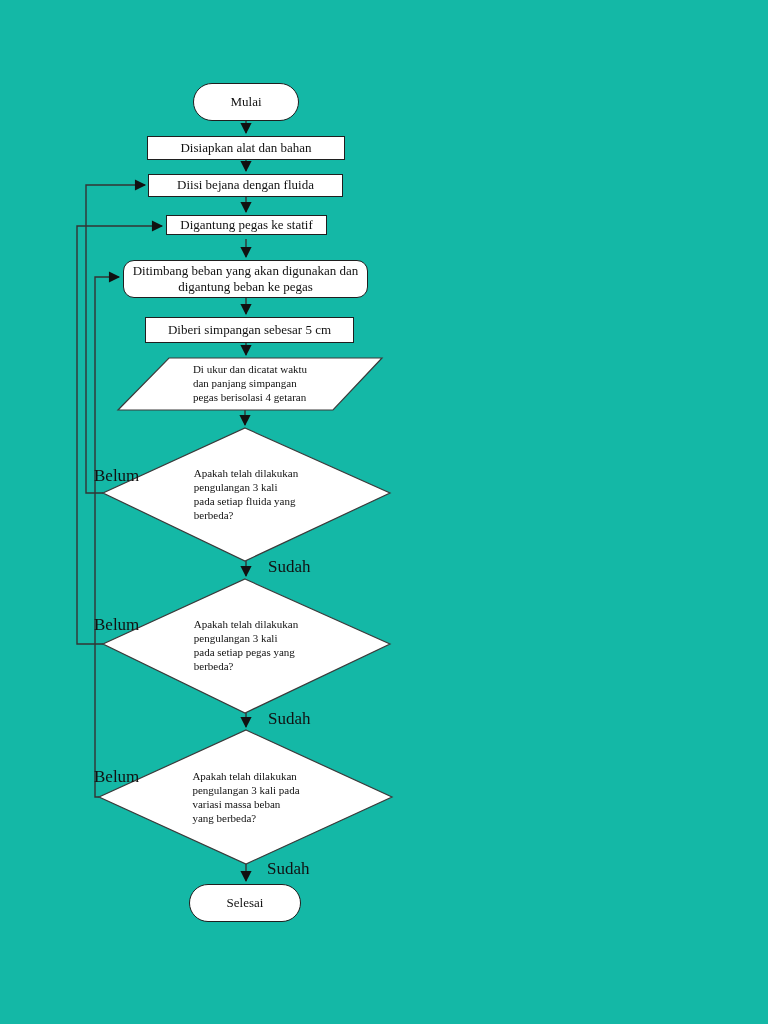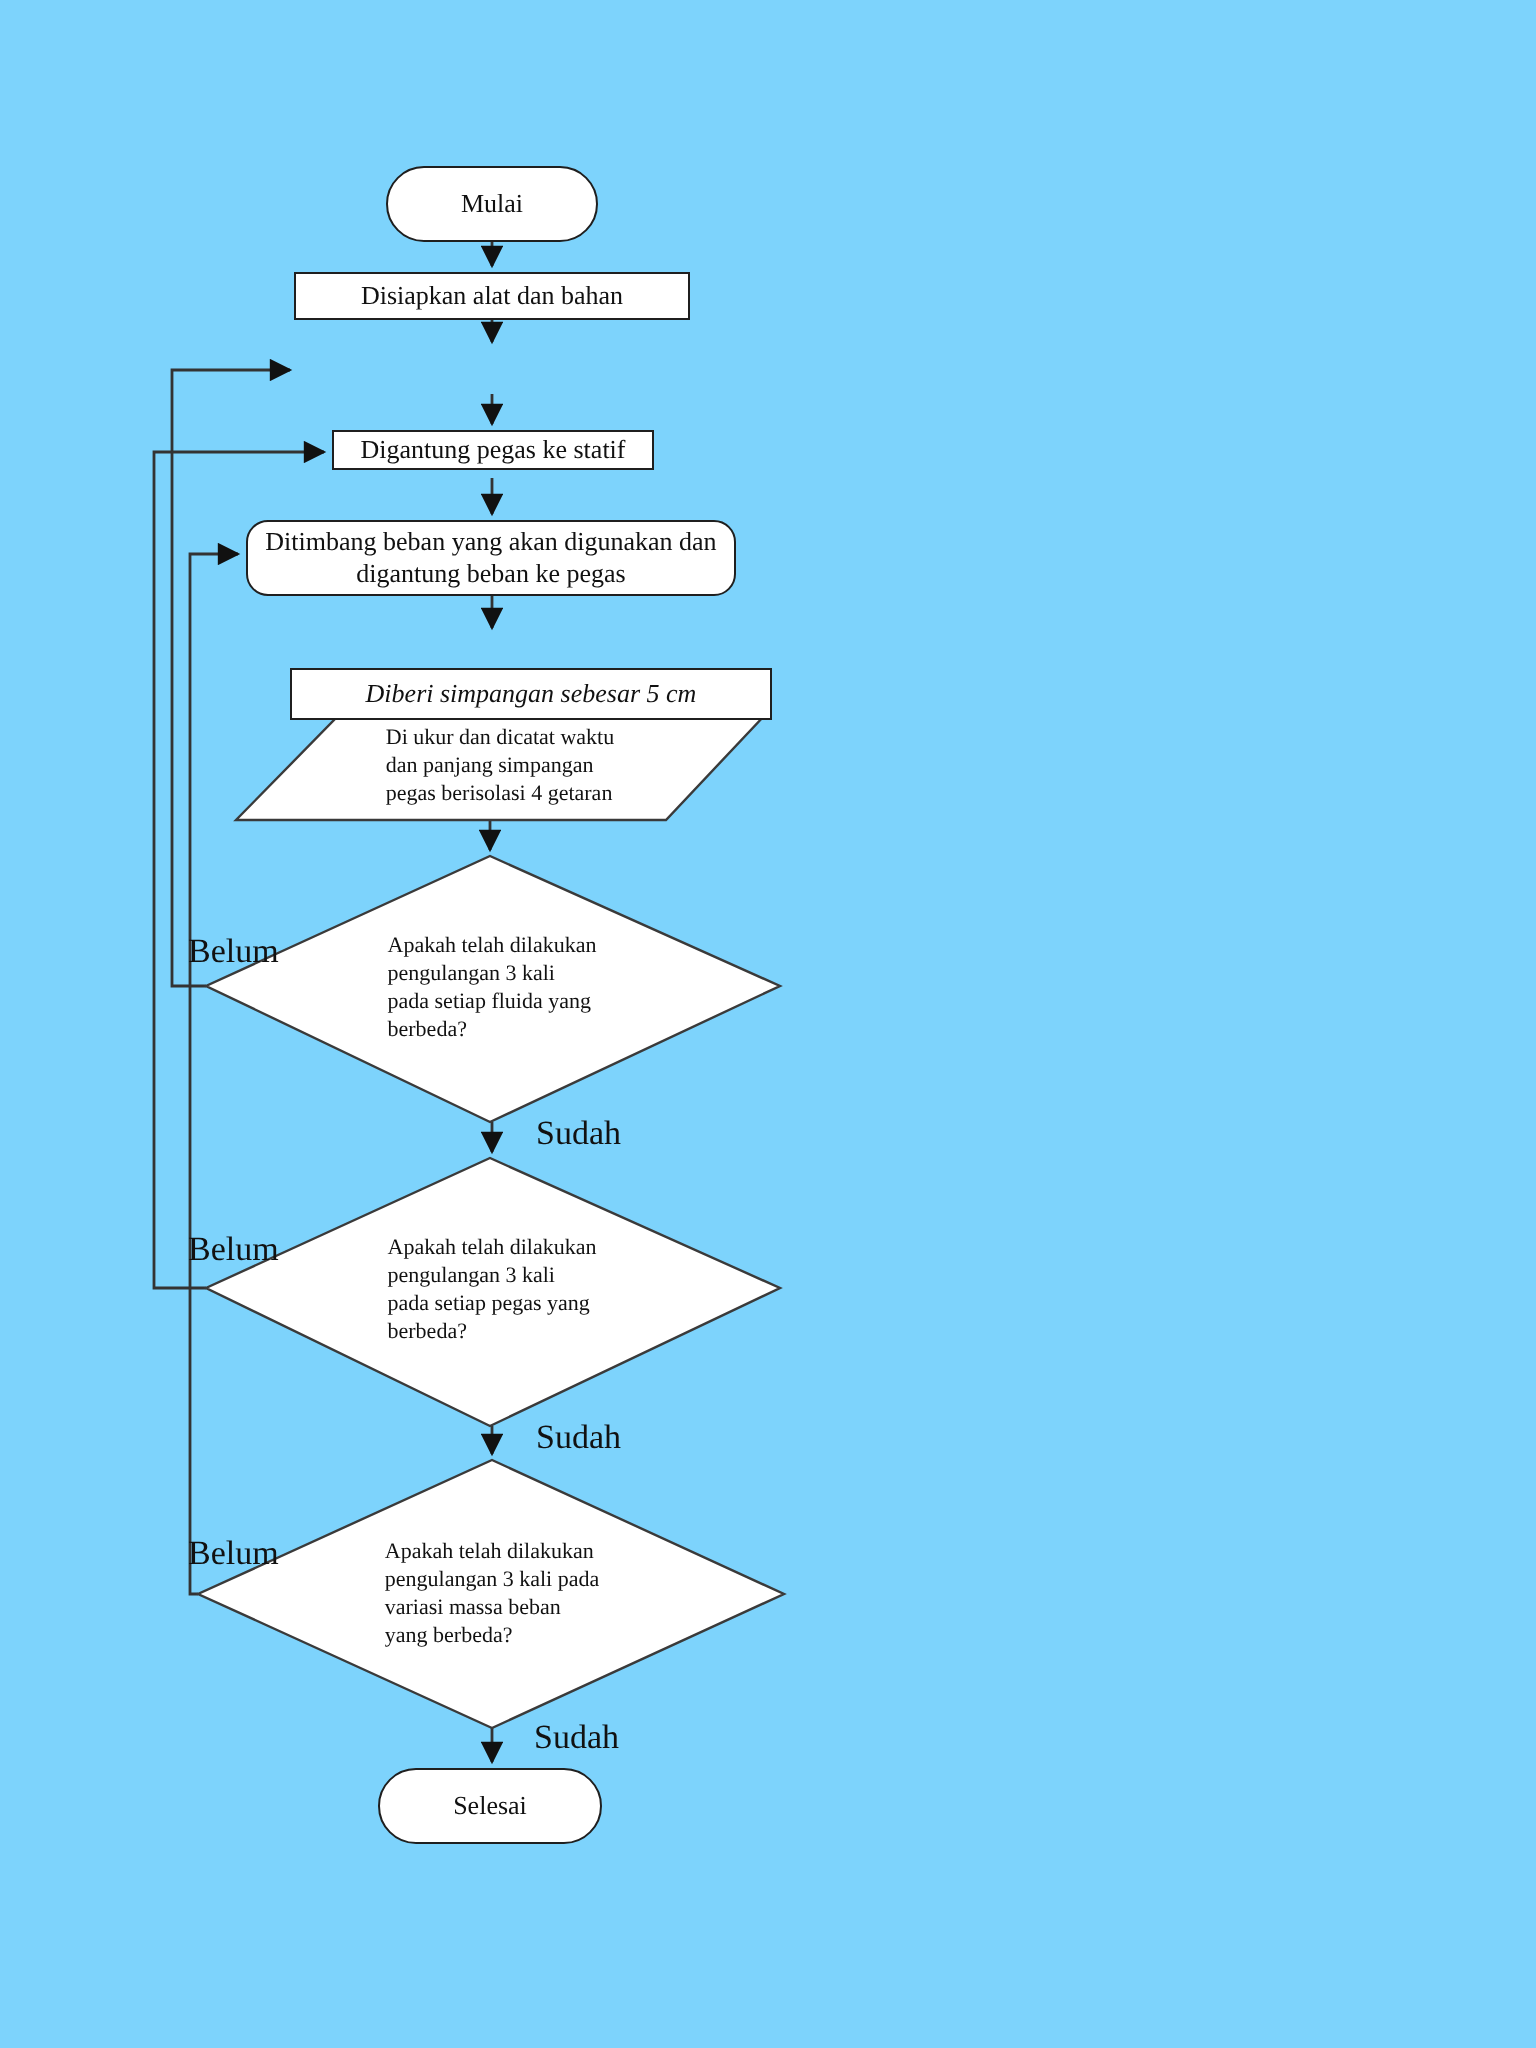--- a/index.html
+++ b/index.html
@@ -1,20 +1,20 @@
 <!DOCTYPE html>
 <html><head>
 <meta charset="utf-8">
 <style>
   html, body { margin: 0; padding: 0; background: #ffffff; }
   .page {
     position: relative;
     width: 768px;
     height: 1024px;
-    background: #7dd3fc;
+    background: #14b8a6;
     overflow: hidden;
     font-family: "Liberation Serif", "DejaVu Serif", serif;
     color: #111111;
   }
   svg.wires {
     position: absolute;
     left: 0; top: 0;
     width: 768px; height: 1024px;
   }
   .node {
@@ -45,21 +45,21 @@
     font-size: 17px;
     line-height: 1;
   }
 
   
   #n-start   { left: 193px; top:  83px; width: 106px; height: 38px; }
   #n-prepare { left: 147px; top: 136px; width: 198px; height: 24px; }
   #n-fill    { left: 148px; top: 174px; width: 195px; height: 23px; }
   #n-hang    { left: 166px; top: 215px; width: 161px; height: 20px; }
   #n-weigh   { left: 123px; top: 260px; width: 245px; height: 38px; border-radius: 11px; }
-  #n-displace{ left: 145px; top: 334px; width: 241px; height: 26px; font-style: italic; }
+  #n-displace{ left: 145px; top: 317px; width: 209px; height: 26px; }
   #n-end     { left: 189px; top: 884px; width: 112px; height: 38px; }
 
   #t-measure { left: 118px; top: 358px; width: 264px; height: 52px; }
   #t-dec1    { left: 146px; top: 431px; width: 200px; height: 128px; }
   #t-dec2    { left: 146px; top: 582px; width: 200px; height: 128px; }
   #t-dec3    { left: 146px; top: 734px; width: 200px; height: 128px; }
 
   #l-belum1 { left: 94px;  top: 467px; }
   #l-belum2 { left: 94px;  top: 616px; }
   #l-belum3 { left: 94px;  top: 768px; }
@@ -105,20 +105,23 @@
   </svg>
 
   <div class="node terminator" id="n-start">
     <span>Mulai</span>
   </div>
 
   <div class="node process" id="n-prepare">
     <span>Disiapkan alat dan bahan</span>
   </div>
 
+  <div class="node process" id="n-fill">
+    <span>Diisi bejana dengan fluida</span>
+  </div>
 
   <div class="node process" id="n-hang">
     <span>Digantung pegas ke statif</span>
   </div>
 
   <div class="node process" id="n-weigh">
     <span>Ditimbang beban yang akan digunakan dan
 digantung beban ke pegas</span>
   </div>
 

